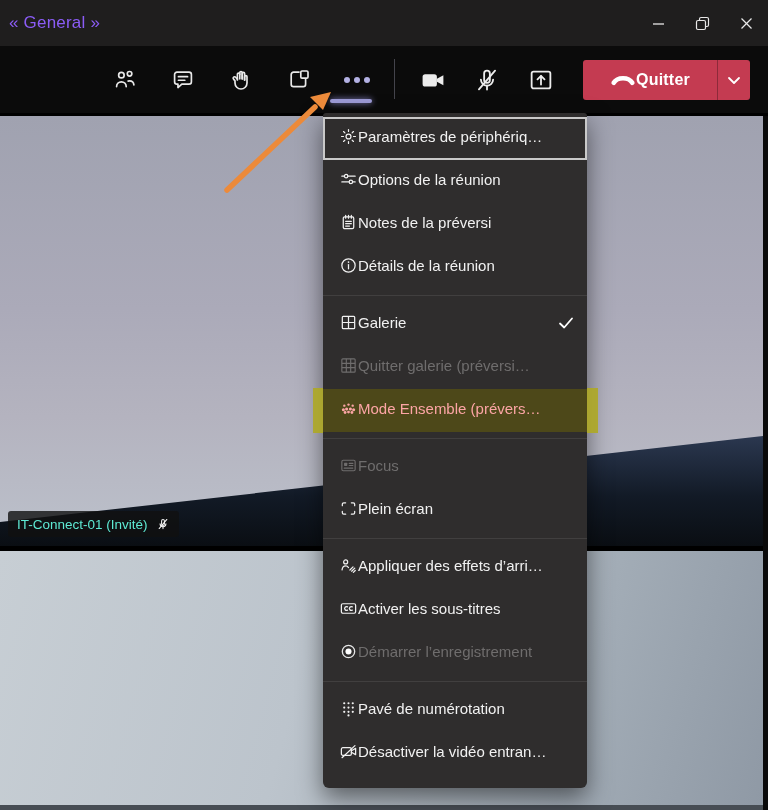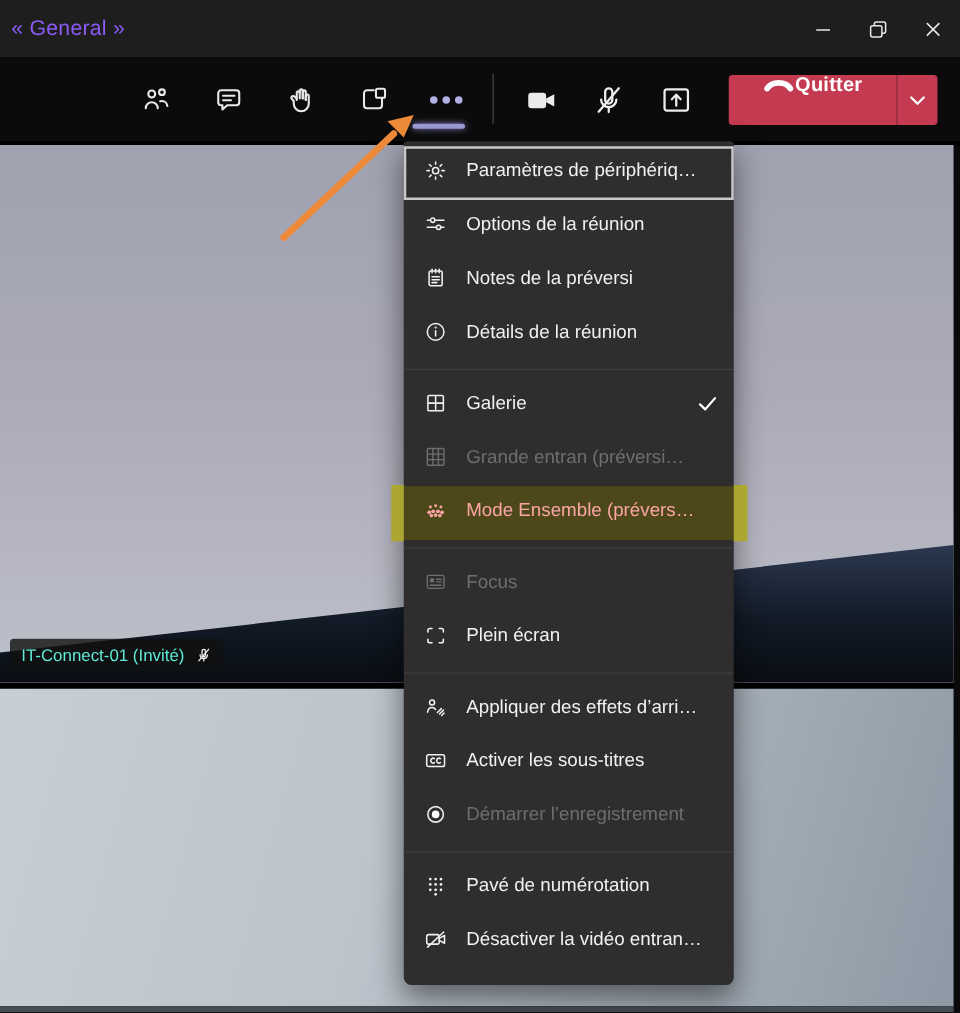--- a/index.html
+++ b/index.html
@@ -25,21 +25,21 @@
   .tb-more{color:#B3B1E4;}
   .dots{display:flex;gap:4px;align-items:center;}
   .dots i{width:6px;height:6px;border-radius:50%;background:#B3B1E4;display:block;}
   .more-underline{position:absolute;left:330px;top:53px;width:42px;height:4px;border-radius:2px;background:#9C9AD6;box-shadow:0 0 6px #8a88c8;}
   .tb-divider{position:absolute;left:394px;top:13px;width:1px;height:40px;background:#44444C;}
   .tb-right{position:absolute;left:420px;top:0;height:100%;display:flex;align-items:center;gap:28px;}
   .quit-btn{
     position:absolute;left:583px;top:14px;width:167px;height:40px;background:#C43B51;
     border-radius:3px;display:flex;align-items:center;color:#fff;
   }
-  .quit-main{flex:1;display:flex;align-items:flex-start;justify-content:center;height:100%;}
+  .quit-main{flex:1;display:flex;align-items:center;justify-content:center;height:100%;}
   .quit-label{font-size:16px;font-weight:bold;letter-spacing:.2px;}
   .quit-sep{width:1px;height:100%;background:rgba(0,0,0,.28);}
   .quit-chev{width:32px;height:100%;display:flex;align-items:center;justify-content:center;}
   
   .tile1{
     position:absolute;left:0;top:116px;width:763px;height:430px;
     background:linear-gradient(180deg,#A0A2B0 0%,#ABAAB9 45%,#B4B3BF 70%,#BCC1CB 100%);
   }
   .tile1 svg.hill{position:absolute;left:0;bottom:0;}
   .tile2{
@@ -53,21 +53,21 @@
     background:rgba(16,16,16,.8);color:#5eead4;display:flex;align-items:center;
     gap:8px;padding:0 9px;font-size:13.5px;z-index:5;
   }
   
   .menu{
     position:absolute;left:323px;top:113px;width:264px;height:675px;
     background:#2F2D2D;border-radius:3px 3px 6px 6px;z-index:10;
     box-shadow:0 10px 24px rgba(0,0,0,.5);padding-top:4px;box-sizing:border-box;
   }
   .menu-item{
-    display:flex;align-items:center;height:43px;padding:0 12px 4px 15px;gap:15px;
+    display:flex;align-items:center;height:43px;padding:0 12px 4px 15px;
     color:#F1F1F1;font-size:15px;white-space:nowrap;overflow:hidden;box-sizing:border-box;
   }
   .menu-item .mi-icon{width:20px;height:20px;flex:none;display:flex;align-items:center;justify-content:center;}
   .menu-item.focused{outline:2px solid #C9C9C9;outline-offset:-2px;}
   .menu-item.disabled{color:#6F6D6D;}
   .menu-item.highlighted{background:#4D4819;color:#fca5a5;}
   .mi-check{margin-left:auto;display:flex;}
   .menu-divider{height:1px;background:#413F3F;margin:6px 0 7px 0;}
   
   .hl-ext{position:absolute;top:388px;height:45px;background:#AEA827;opacity:.92;z-index:12;}
@@ -272,21 +272,21 @@
     </span>
   </div>
 
   <div class="menu-item disabled">
     <span class="mi-icon">
       <svg width="19" height="19" viewBox="0 0 20 20" fill="none" stroke="currentColor" stroke-width="1.2">
         <rect x="3" y="3" width="14" height="14" rx="1"></rect>
           <path d="M7.7 3v14M12.3 3v14M3 7.7h14M3 12.3h14"></path>
       </svg>
     </span>
-    <span>Grande entran (préversi…</span>
+    <span>Quitter galerie (préversi…</span>
   </div>
 
   <div class="menu-item highlighted">
     <span class="mi-icon">
       <svg width="19" height="19" viewBox="0 0 20 20" fill="currentColor">
         <circle cx="5.6" cy="7" r="1.25"></circle>
           <circle cx="10" cy="5.9" r="1.25"></circle>
           <circle cx="14.4" cy="7" r="1.25"></circle>
         <circle cx="4.6" cy="11.4" r="1.6"></circle>
           <circle cx="8" cy="10.6" r="1.6"></circle>

